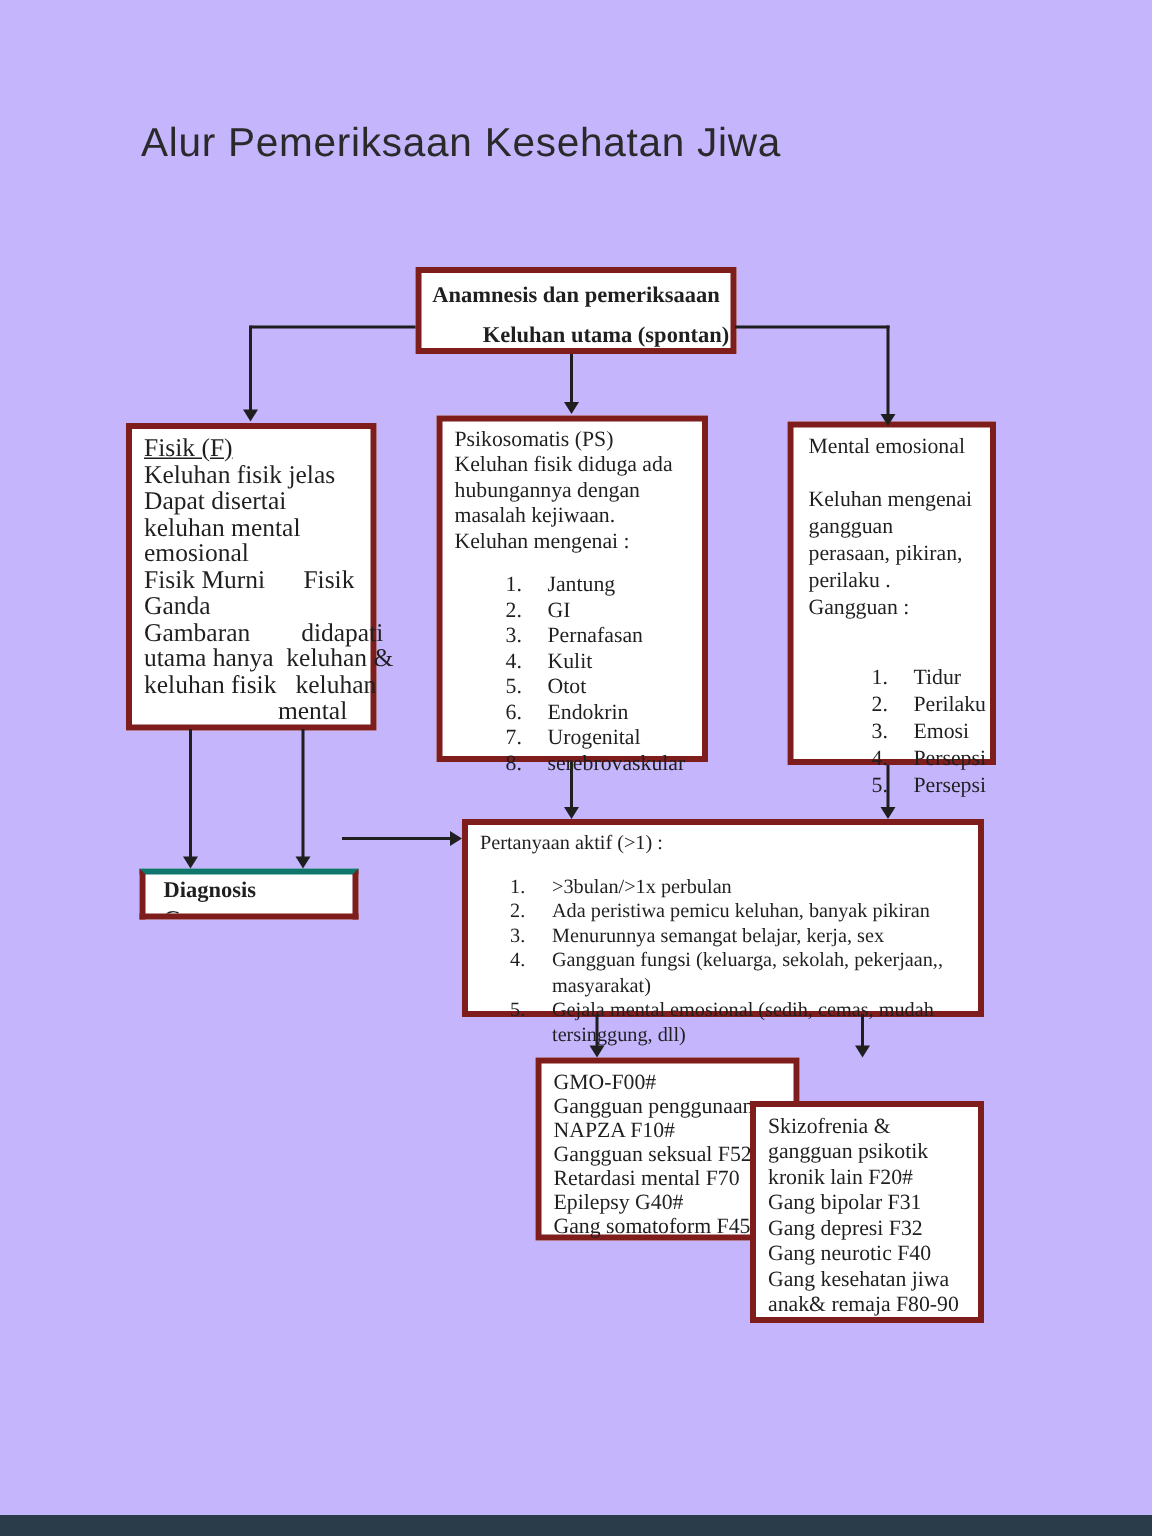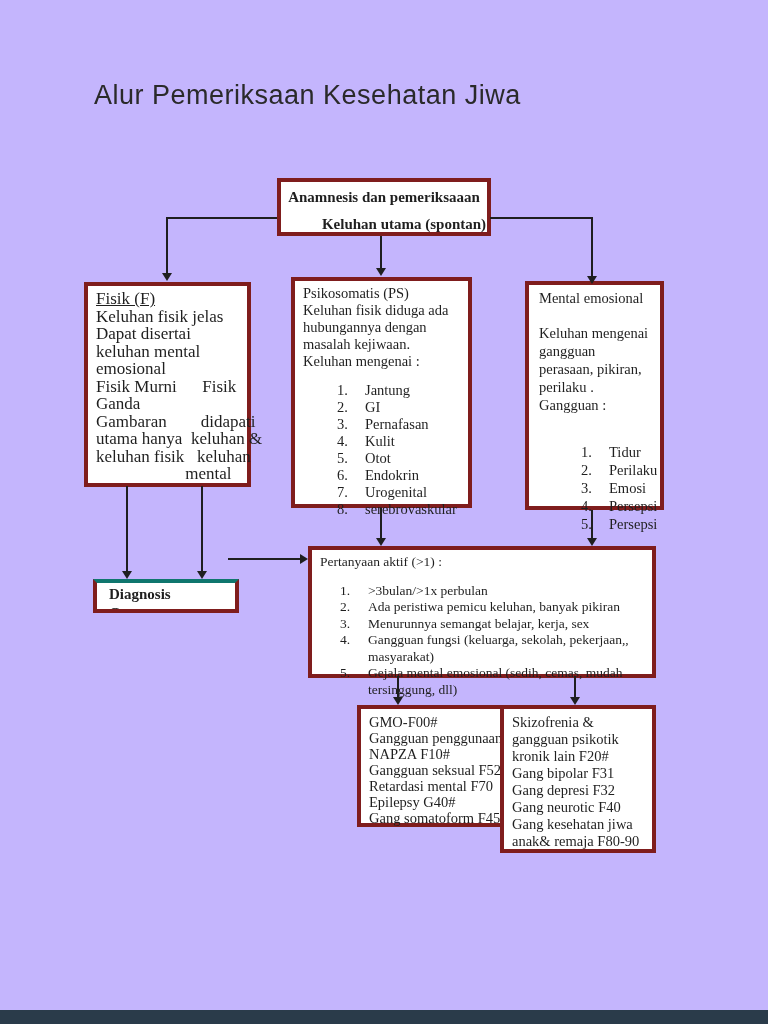--- a/index.html
+++ b/index.html
@@ -27,21 +27,21 @@
          font-size:14.5px; line-height:17px; }
   .mental { left:525px; top:281px; width:139px; height:229px; padding:4px 8px 4px 10px;
             font-size:14.5px; line-height:18px; }
   .pertanyaan { left:308px; top:546px; width:348px; height:132px; padding:4px 8px;
                 font-size:13.5px; line-height:16.5px; }
   .diagnosis { left:93px; top:579px; width:146px; height:34px; padding:2px 12px;
                font-size:15px; line-height:19px; overflow:hidden;
                border-top:4px solid #0f766e;font-weight:bold; }
   .gmo { left:317px; top:705px; width:176px; height:122px; padding:5px 8px;
          font-size:14.5px; line-height:16px;margin-left:40px; }
-  .skizo { left:500px; top:705px; width:156px; height:148px; padding:5px 8px;
+  .skizo { left:500px; top:734px; width:156px; height:148px; padding:5px 8px;
            font-size:14.5px; line-height:17px; }
 
   .num-list { list-style:none; margin:12px; padding:0; counter-reset:n; }
   .num-list li { counter-increment:n; position:relative; }
   .num-list li::before { content:counter(n) "."; position:absolute; left:0; }
   .psy-list li { padding-left:50px; }
   .psy-list li::before { left:22px; }
   .mental-list li { padding-left:58px; }
   .mental-list li::before { left:30px; }
   .pert-list li { padding-left:36px; }

